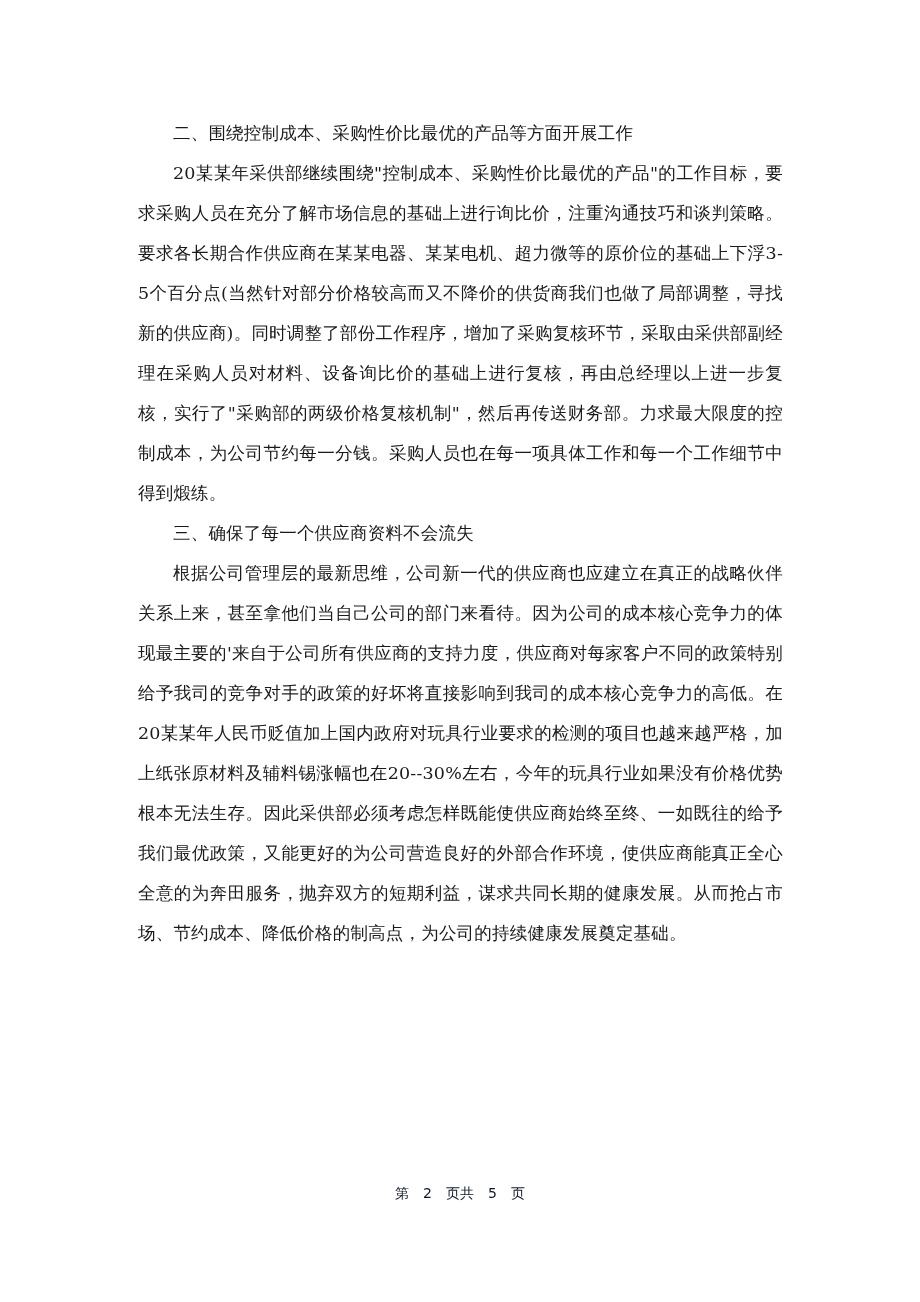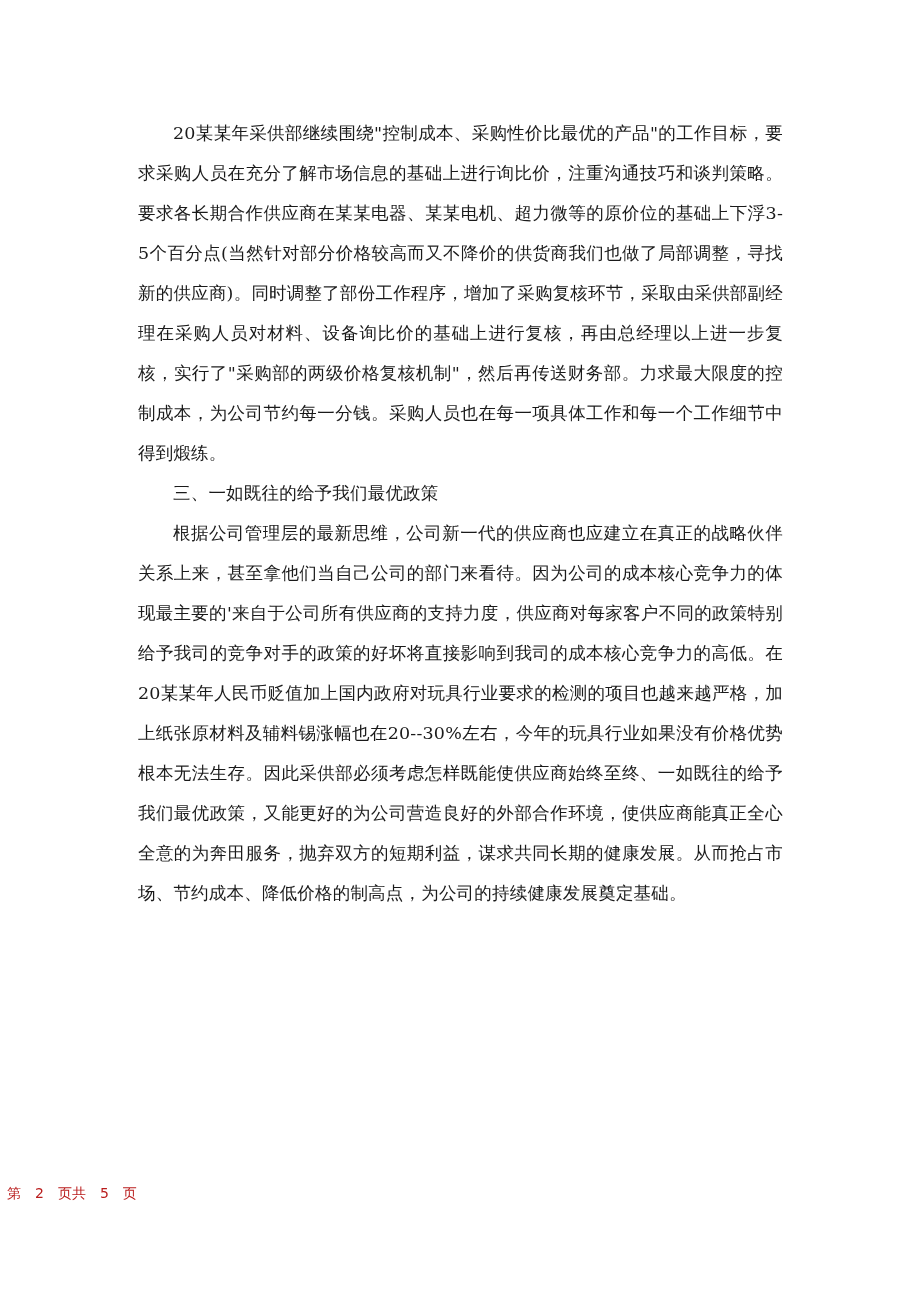--- a/index.html
+++ b/index.html
@@ -9,32 +9,33 @@
     }
     .content {
       position: absolute; left: 138px; top: 113px; width: 645px;
       font-family: "DejaVu Serif", "Liberation Serif", serif;
       font-size: 17.5px; color: #1a1a1a;
       line-height: 40px; letter-spacing: 0.2px;
     }
     .content p { margin: 0; text-align: justify; text-indent: 2em; }
     .content p.heading { text-indent: 2em; }
     .footer {
-      position: absolute; left: 0; width: 920px; top: 1185px; text-align: left;
+      position: absolute; left: 0; width: 920px; top: 1185px; text-align: center;
       font-family: "DejaVu Sans", "Liberation Sans", sans-serif;
-      font-size: 14px; color: #b91c1c; letter-spacing: 0;
+      font-size: 14px; color: #0f172a; letter-spacing: 0;
     }
     .footer span { display: inline-block; margin: 0 7px; }
   </style>
 </head>
 <body>
 
 <div class="page">
   <div class="content">
+    <p class="heading">二、围绕控制成本、采购性价比最优的产品等方面开展工作</p>
     <p>20某某年采供部继续围绕"控制成本、采购性价比最优的产品"的工作目标，要求采购人员在充分了解市场信息的基础上进行询比价，注重沟通技巧和谈判策略。要求各长期合作供应商在某某电器、某某电机、超力微等的原价位的基础上下浮3-5个百分点(当然针对部分价格较高而又不降价的供货商我们也做了局部调整，寻找新的供应商)。同时调整了部份工作程序，增加了采购复核环节，采取由采供部副经理在采购人员对材料、设备询比价的基础上进行复核，再由总经理以上进一步复核，实行了"采购部的两级价格复核机制"，然后再传送财务部。力求最大限度的控制成本，为公司节约每一分钱。采购人员也在每一项具体工作和每一个工作细节中得到煅练。</p>
-    <p class="heading">三、一如既往的给予我们最优政策</p>
+    <p class="heading">三、确保了每一个供应商资料不会流失</p>
     <p>根据公司管理层的最新思维，公司新一代的供应商也应建立在真正的战略伙伴关系上来，甚至拿他们当自己公司的部门来看待。因为公司的成本核心竞争力的体现最主要的'来自于公司所有供应商的支持力度，供应商对每家客户不同的政策特别给予我司的竞争对手的政策的好坏将直接影响到我司的成本核心竞争力的高低。在20某某年人民币贬值加上国内政府对玩具行业要求的检测的项目也越来越严格，加上纸张原材料及辅料锡涨幅也在20--30%左右，今年的玩具行业如果没有价格优势根本无法生存。因此采供部必须考虑怎样既能使供应商始终至终、一如既往的给予我们最优政策，又能更好的为公司营造良好的外部合作环境，使供应商能真正全心全意的为奔田服务，抛弃双方的短期利益，谋求共同长期的健康发展。从而抢占市场、节约成本、降低价格的制高点，为公司的持续健康发展奠定基础。</p>
   </div>
 
   <div class="footer">
     <span>第</span><span>2</span><span>页共</span><span>5</span><span>页</span>
   </div>
 </div>
 
 </body></html>

